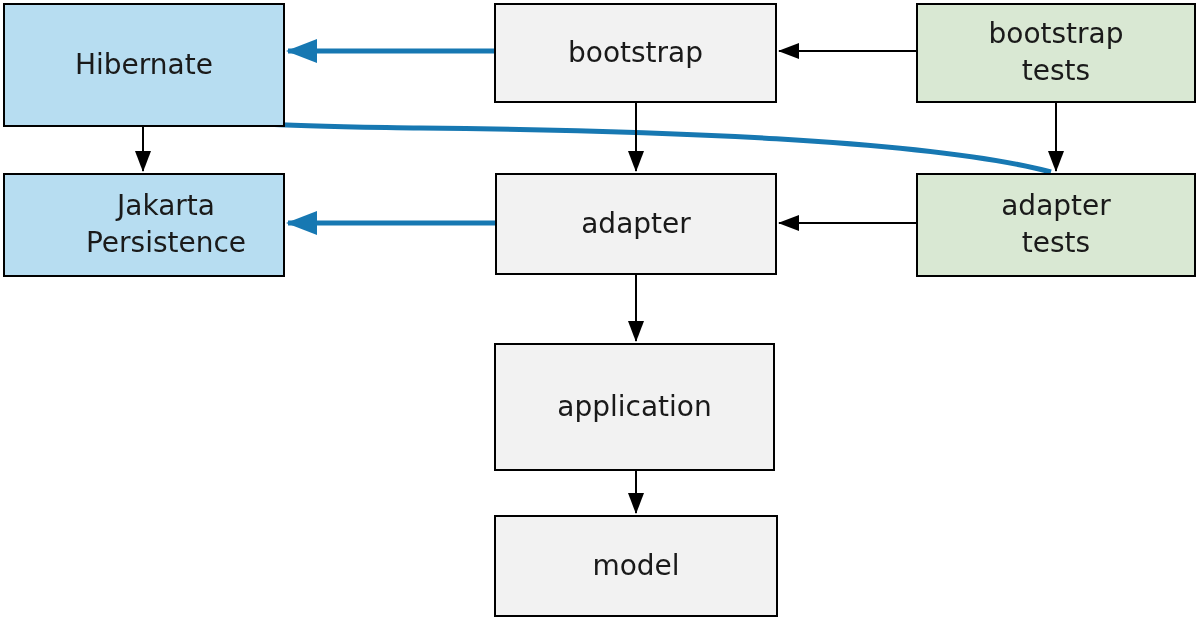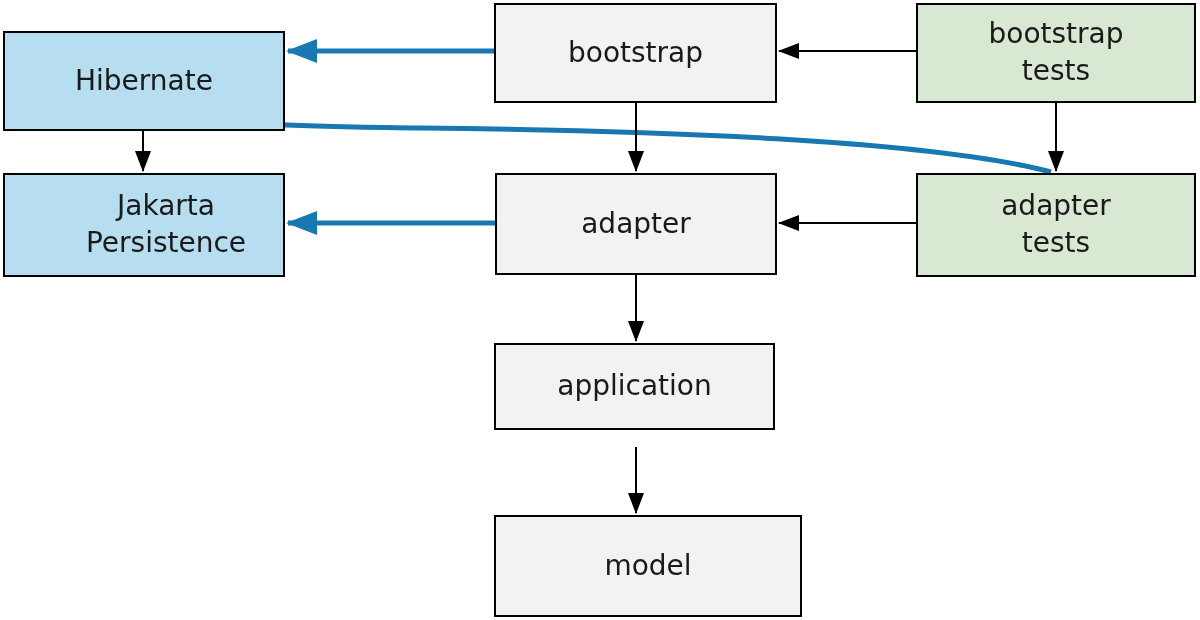--- a/index.html
+++ b/index.html
@@ -36,28 +36,28 @@
     font-size: 28px;
     line-height: 1.32;
     color: #1a1a1a;
     white-space: pre-line;
   }
   .node-framework { background: #b7ddf1; }
   .node-module    { background: #f2f2f2; }
   .node-test      { background: #d9e8d3; }
 
   
-  #n-hibernate   { left: 3px;   top: 3px;   width: 282px; height: 100px; margin-top: 28px; }
+  #n-hibernate   { left: 3px;   top: 3px;   width: 282px; height: 124px; }
   #n-bootstrap   { left: 494px; top: 3px;   width: 283px; height: 100px; }
   #n-btests      { left: 916px; top: 3px;   width: 280px; height: 100px; }
   #n-jakarta     { left: 3px;   top: 173px; width: 282px; height: 104px; padding-left: 44px; }
   #n-adapter     { left: 495px; top: 173px; width: 282px; height: 102px; }
   #n-atests      { left: 916px; top: 173px; width: 280px; height: 104px; }
-  #n-application { left: 494px; top: 343px; width: 281px; height: 87px; }
-  #n-model       { left: 494px; top: 515px; width: 308px; height: 102px; }
+  #n-application { left: 494px; top: 343px; width: 281px; height: 128px; }
+  #n-model       { left: 494px; top: 515px; width: 284px; height: 102px; }
 
   .edge-black { stroke: #000000; stroke-width: 2px; fill: none; }
   .edge-blue  { stroke: #1778b2; stroke-width: 5px; fill: none; }
 </style>
 </head>
 <body>
 
 <div class="canvas">
 
   <svg class="edges-layer" viewBox="0 0 1200 620" xmlns="http://www.w3.org/2000/svg">

